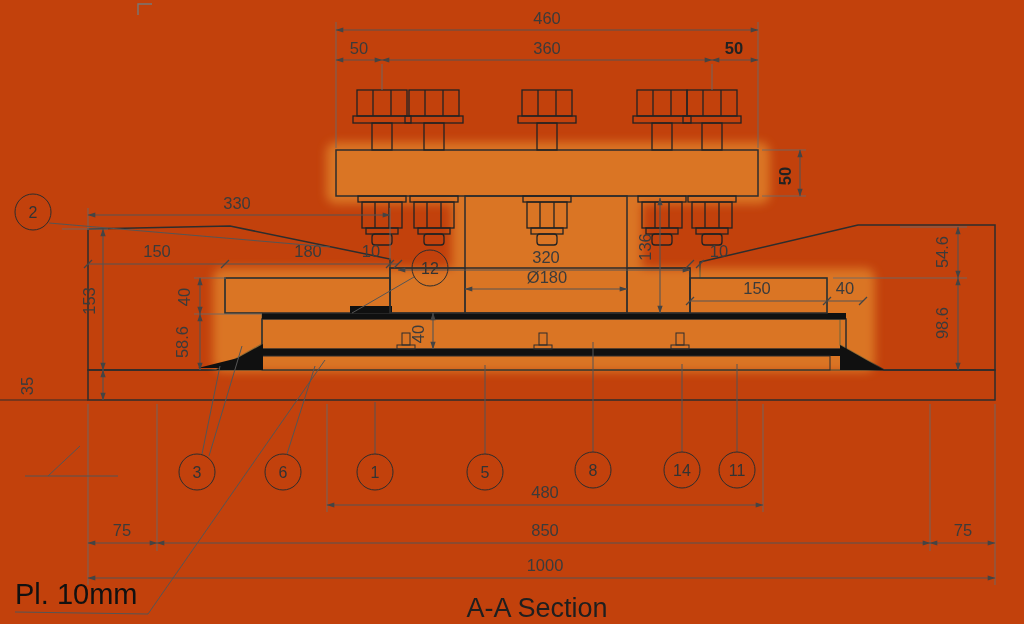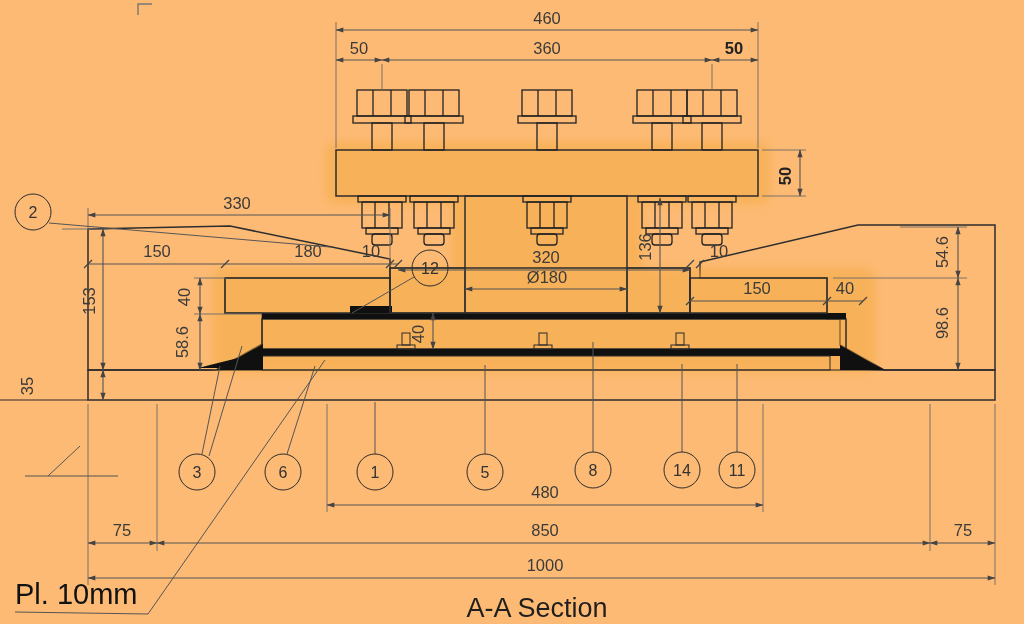--- a/index.html
+++ b/index.html
@@ -1,16 +1,16 @@
 <!DOCTYPE html>
 <html><head>
 <meta charset="utf-8">
 <style>
   html,body{margin:0;padding:0;background:#ffffff;}
-  .stage{width:1024px;height:624px;position:relative;background:#fdba74;overflow:hidden;}
+  .stage{width:1024px;height:624px;position:relative;background:#c2410c;overflow:hidden;}
   svg{display:block;}
   text{font-family:"Liberation Sans", sans-serif; fill:#3b3b3b;}
   .dim{font-size:16.5px;}
   .dimb{font-weight:700; fill:#222;}
   .callout-num{font-size:16px; fill:#333;}
   .title{font-size:27px; fill:#1f1f1f;}
   .note{font-size:29px; fill:#111;}
   .ext{stroke:#6a6a6a;stroke-width:.9;fill:none;}
   .dl{stroke:#555;stroke-width:1.1;fill:none;}
   .ldr{stroke:#555;stroke-width:1;fill:none;}

